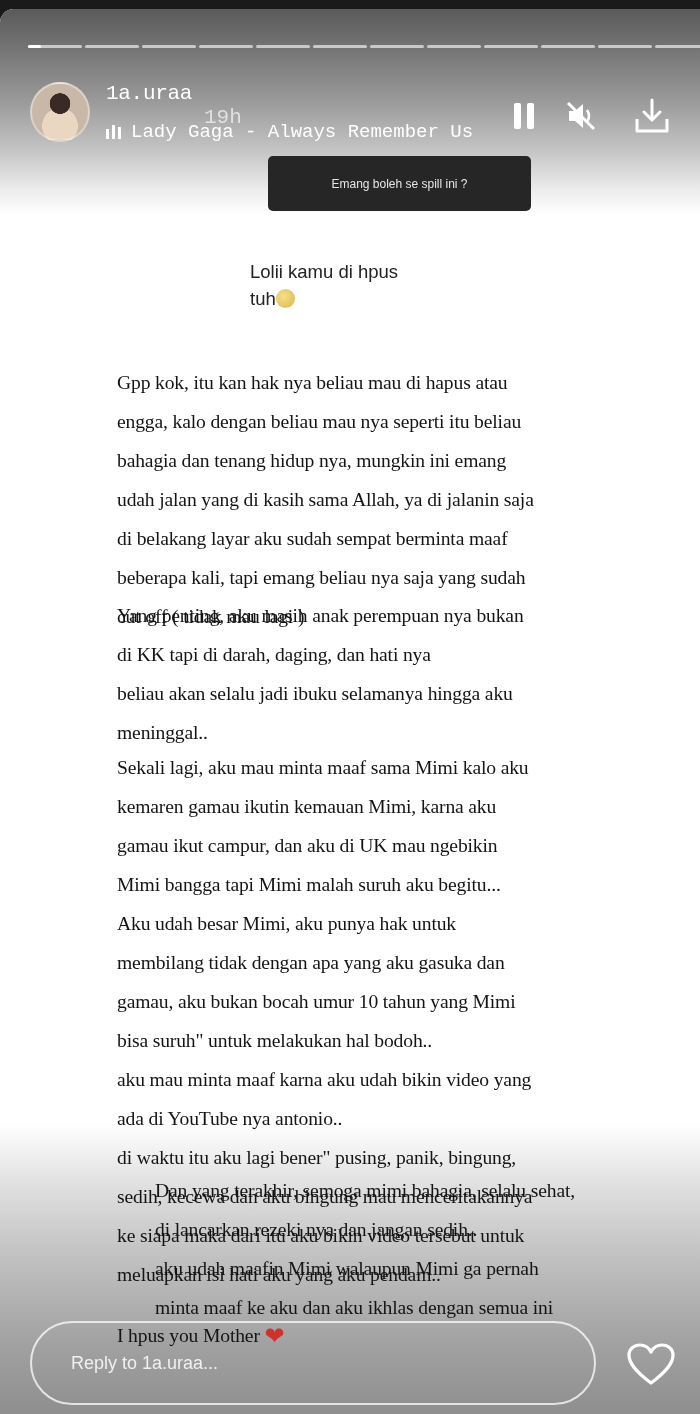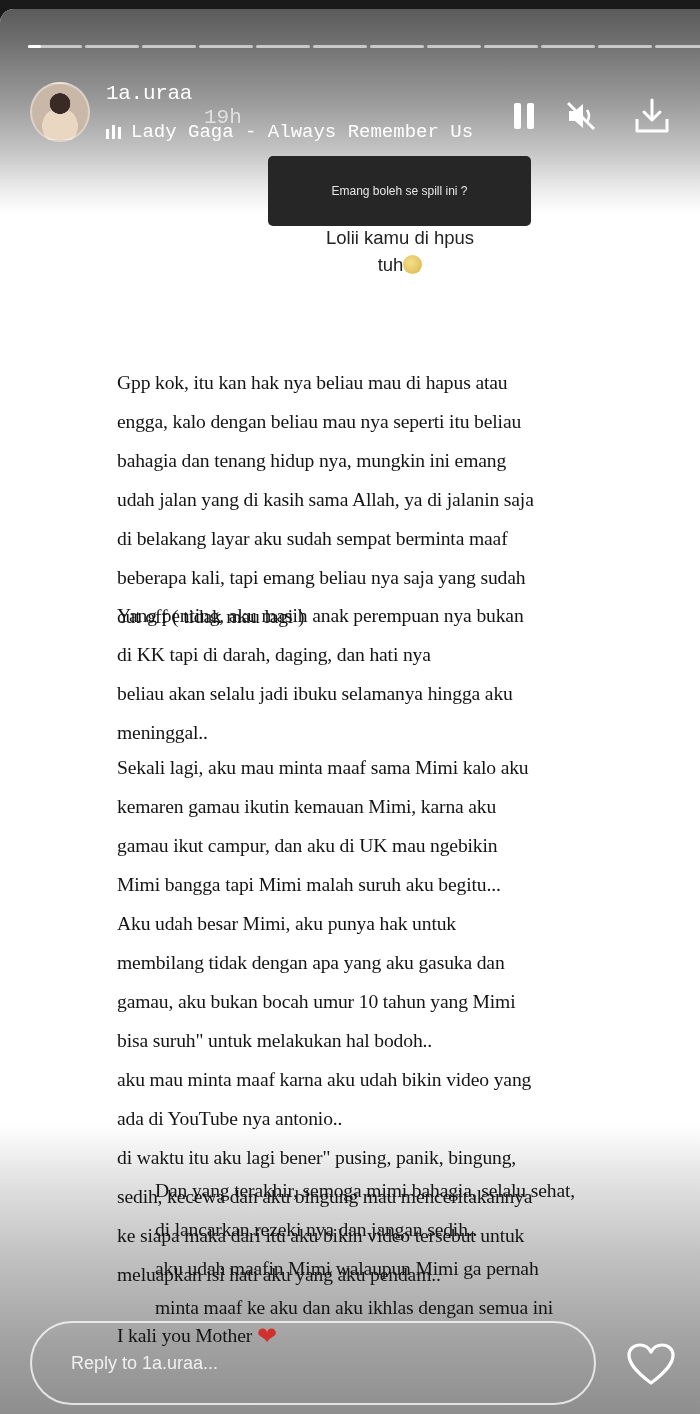--- a/index.html
+++ b/index.html
@@ -46,26 +46,26 @@
   .music-icon span:nth-child(2) { height: 14px; }
   .music-icon span:nth-child(3) { height: 12px; }
 
   .ctrl { position: absolute; top: 14px; width: 44px; height: 44px; display: flex; align-items: center; justify-content: center; cursor: pointer; }
   .pause-btn { left: 474px; }
   .mute-btn { left: 531px; }
   .download-btn { left: 602px; }
 
   
   .sticker {
-    position: absolute; left: 268px; top: 147px; width: 263px; height: 70px;
+    position: absolute; left: 268px; top: 147px; width: 263px; height: 55px;
     background: #262626; border-radius: 5px;
     color: #e6e6e6; font-size: 12px; display: flex; align-items: center; justify-content: center;
   }
   .question-reply {
-    position: absolute; left: 250px; top: 215px; width: 300px; text-align: center;
+    position: absolute; left: 250px; top: 249px; width: 300px; text-align: left;
     font-size: 18.5px; line-height: 27px; color: #222;
   }
   .emoji-face { display: inline-block; width: 19px; height: 19px; border-radius: 50%; background: radial-gradient(circle at 40% 40%, #f6e08a, #d9b44a); vertical-align: -3px; }
 
   .body-text {
     position: absolute; left: 117px; width: 575px;
     font-family: "Liberation Serif", serif; font-size: 19.6px; line-height: 39px; color: #141414;
     letter-spacing: -0.15px;
   }
   .para { white-space: pre-line; }
@@ -178,21 +178,21 @@
 ada di YouTube nya antonio..
 di waktu itu aku lagi bener" pusing, panik, bingung,
 sedih, kecewa dan aku bingung mau menceritakannya
 ke siapa maka dari itu aku bikin video tersebut untuk
 meluapkan isi hati aku yang aku pendam..</div>
   <div class="body-text para p4">Dan yang terakhir, semoga mimi bahagia, selalu sehat,
 di lancarkan rezeki nya dan jangan sedih..
 aku udah maafin Mimi walaupun Mimi ga pernah
 minta maaf ke aku dan aku ikhlas dengan semua ini</div>
   <div class="body-text p5">
-    <span>I kali you Mother</span>
+    <span>I hpus you Mother</span>
     <span class="heart-emoji">❤</span>
   </div>
 
   <div class="reply">
     <span>Reply to 1a.uraa...</span>
   </div>
   <div class="like-btn">
     <svg width="52" height="46" viewBox="0 0 52 46">
       <path d="M26 42 C10 30 4 22 4 14 C4 8 9 4 15 4 C20 4 24 7 26 11 C28 7 32 4 37 4 C43 4 48 8 48 14 C48 22 42 30 26 42 Z" fill="none" stroke="#fff" stroke-width="3.2" stroke-linejoin="round"></path>
     </svg>

